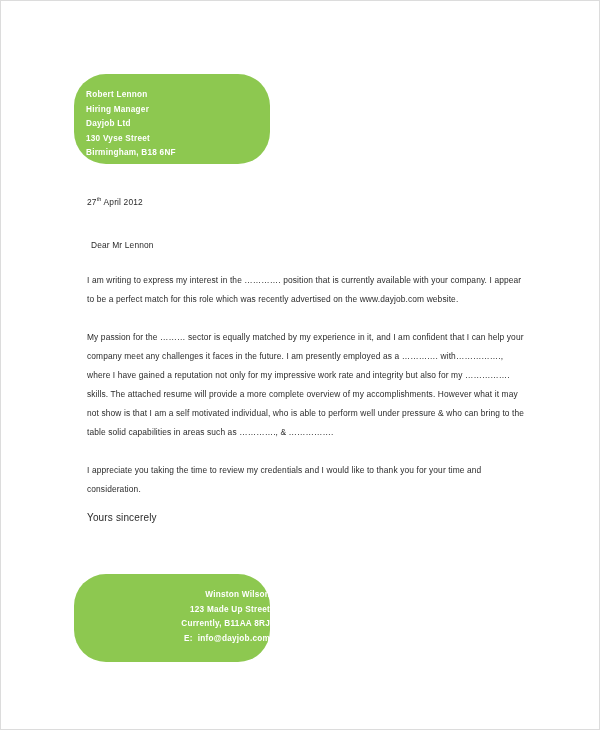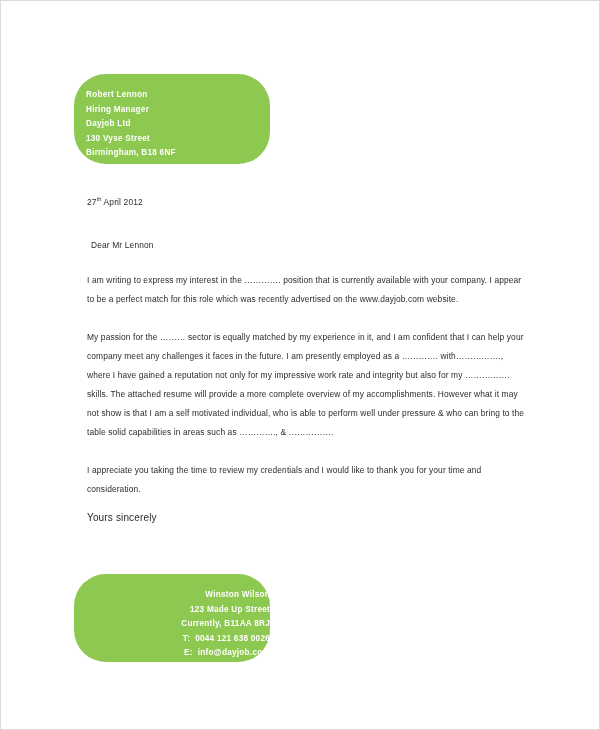--- a/index.html
+++ b/index.html
@@ -116,17 +116,16 @@
     <p class="para">My passion for the ……… sector is equally matched by my experience in it, and I am confident that I can help your company meet any challenges it faces in the future. I am presently employed as a …………. with……………., where I have gained a reputation not only for my impressive work rate and integrity but also for my ……………. skills. The attached resume will provide a more complete overview of my accomplishments. However what it may not show is that I am a self motivated individual, who is able to perform well under pressure &amp; who can bring to the table solid capabilities in areas such as …………., &amp; …………….</p>
     <p class="para last">I appreciate you taking the time to review my credentials and I would like to thank you for your time and consideration.</p>
   </div>
 
   <div class="closing">Yours sincerely</div>
 
   <div class="green-block sender">
     <div class="green-line">Winston Wilson</div>
     <div class="green-line">123 Made Up Street</div>
     <div class="green-line">Currently, B11AA 8RJ</div>
-    <div class="green-line">T:  0044 121 638 0026</div>
     <div class="green-line">E:  info@dayjob.com</div>
   </div>
 
 </div>
 
 </body></html>

